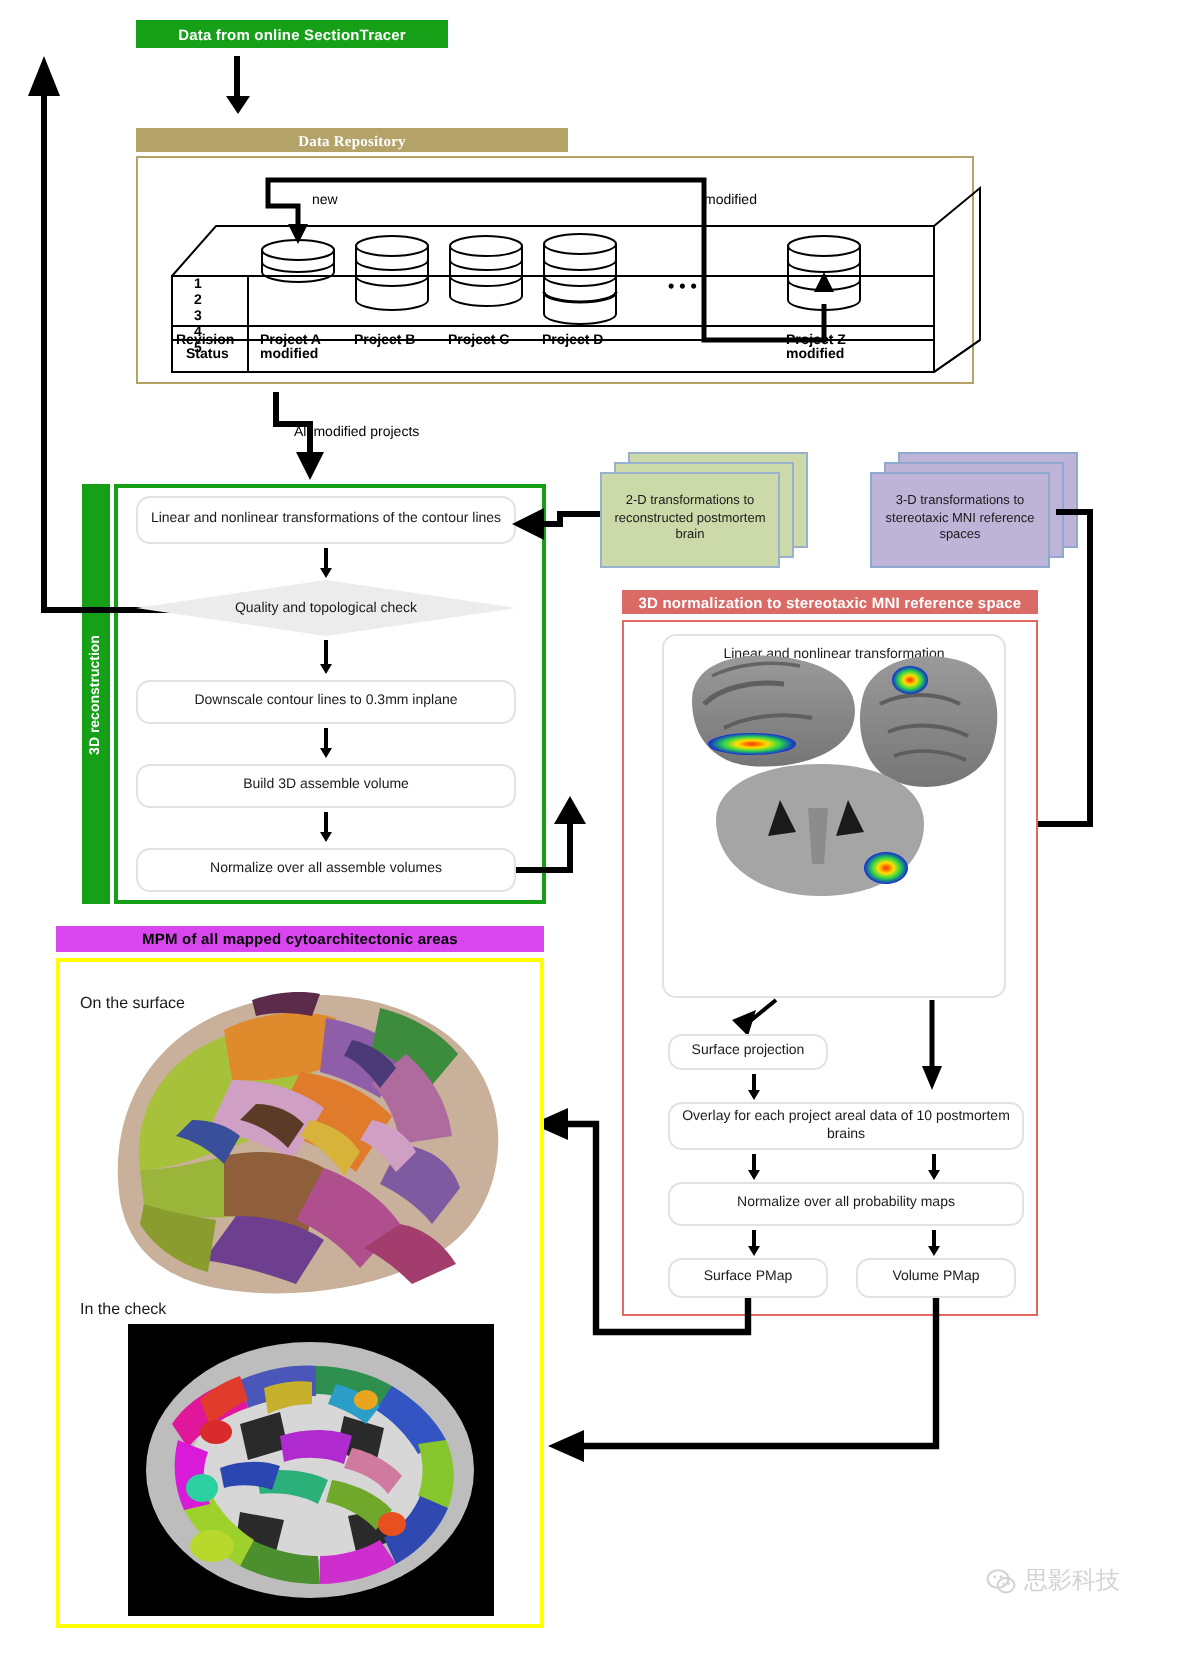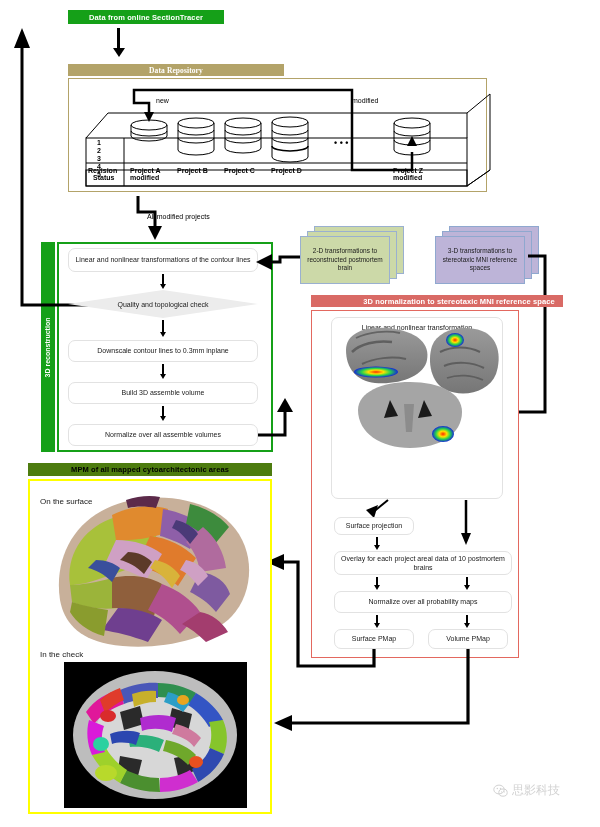--- a/index.html
+++ b/index.html
@@ -4,22 +4,22 @@
 <style>
   html,body{margin:0;padding:0;background:#ffffff;}
   body{width:600px;height:827px;position:relative;overflow:hidden;
        font-family:"Liberation Sans","DejaVu Sans",sans-serif;color:#1a1a1a;}
   .abs{position:absolute;}
   
   .banner{font-size:7.5px;font-weight:bold;display:flex;align-items:center;
           justify-content:center;text-align:center;letter-spacing:.1px;}
   .banner-green{background:#15a018;color:#ffffff;}
   .banner-tan{background:#b3a369;color:#ffffff;}
-  .banner-red{background:#d96a65;color:#ffffff;padding-left:44px;}
-  .banner-yellow{background:#4d7c0f;color:#000000;}
+  .banner-red{background:#d96a65;color:#ffffff;}
+  .banner-yellow{background:#d946ef;color:#000000;}
   
   .panel{box-sizing:border-box;background:#ffffff;}
   .panel-green{border:2px solid #15a018;}
   .panel-tan{border:1.5px solid #b3a369;}
   .panel-red{border:1.5px solid #e3685f;}
   .panel-yellow{border:2px solid #ffff00;}
   
   .step{box-sizing:border-box;border:1px solid #e2e2e2;border-radius:7px;
         background:#ffffff;display:flex;align-items:center;justify-content:center;
         text-align:center;font-size:7px;line-height:1.35;padding:2px 4px;color:#1a1a1a;}

